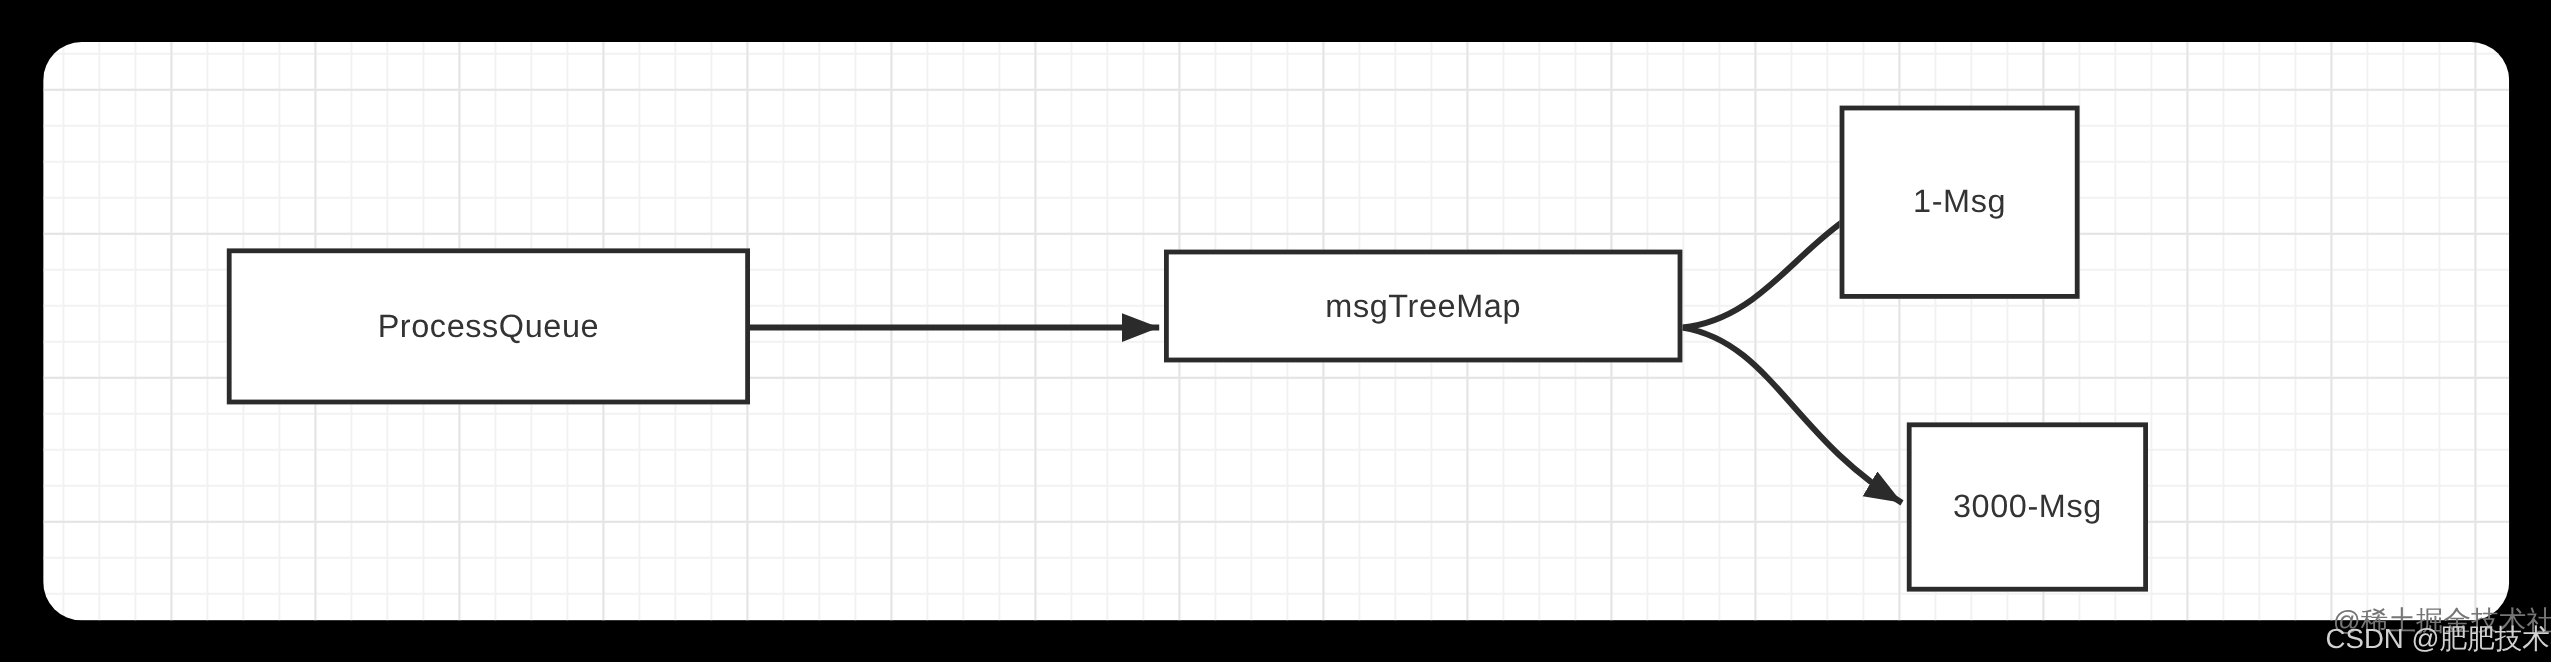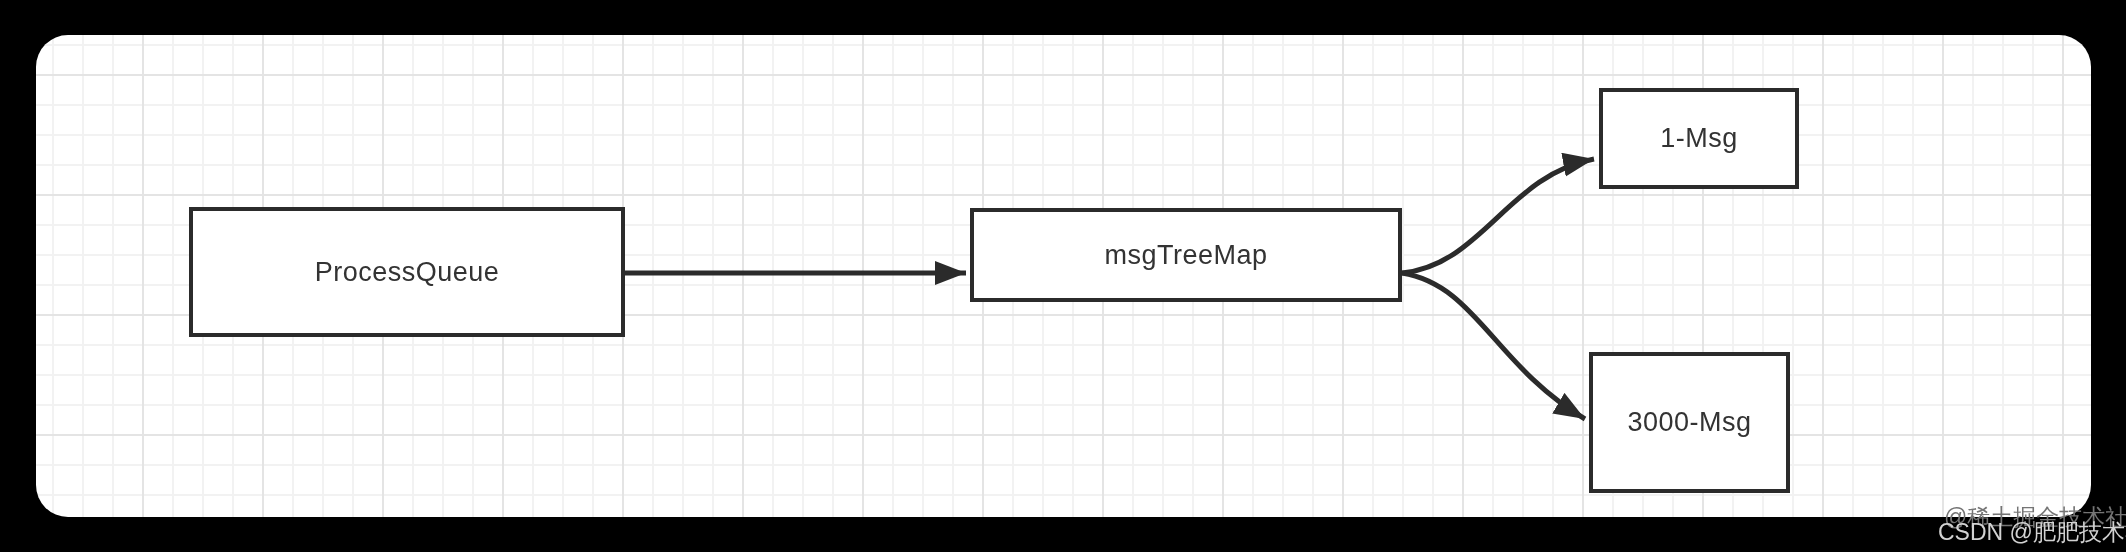--- a/index.html
+++ b/index.html
@@ -54,21 +54,21 @@
     display: flex;
     align-items: center;
     justify-content: center;
     font-size: 27px;
     color: #333333;
     white-space: nowrap;
     letter-spacing: 0.5px;
   }
   .node-process-queue { left: 153px; top: 172px; width: 436px; height: 130px; }
   .node-msg-tree-map  { left: 934px; top: 173px; width: 432px; height: 94px; }
-  .node-one-msg       { left: 1563px; top: 53px;  width: 200px; height: 101px; text-align: right; }
+  .node-one-msg       { left: 1497px; top: 53px;  width: 200px; height: 161px; text-align: right; }
   .node-3000-msg      { left: 1553px; top: 317px; width: 201px; height: 141px; }
   .watermark {
     position: absolute;
     white-space: nowrap;
     font-size: 23px;
     line-height: 1;
     pointer-events: none;
   }
   .watermark-juejin {
     left: 1944px;

